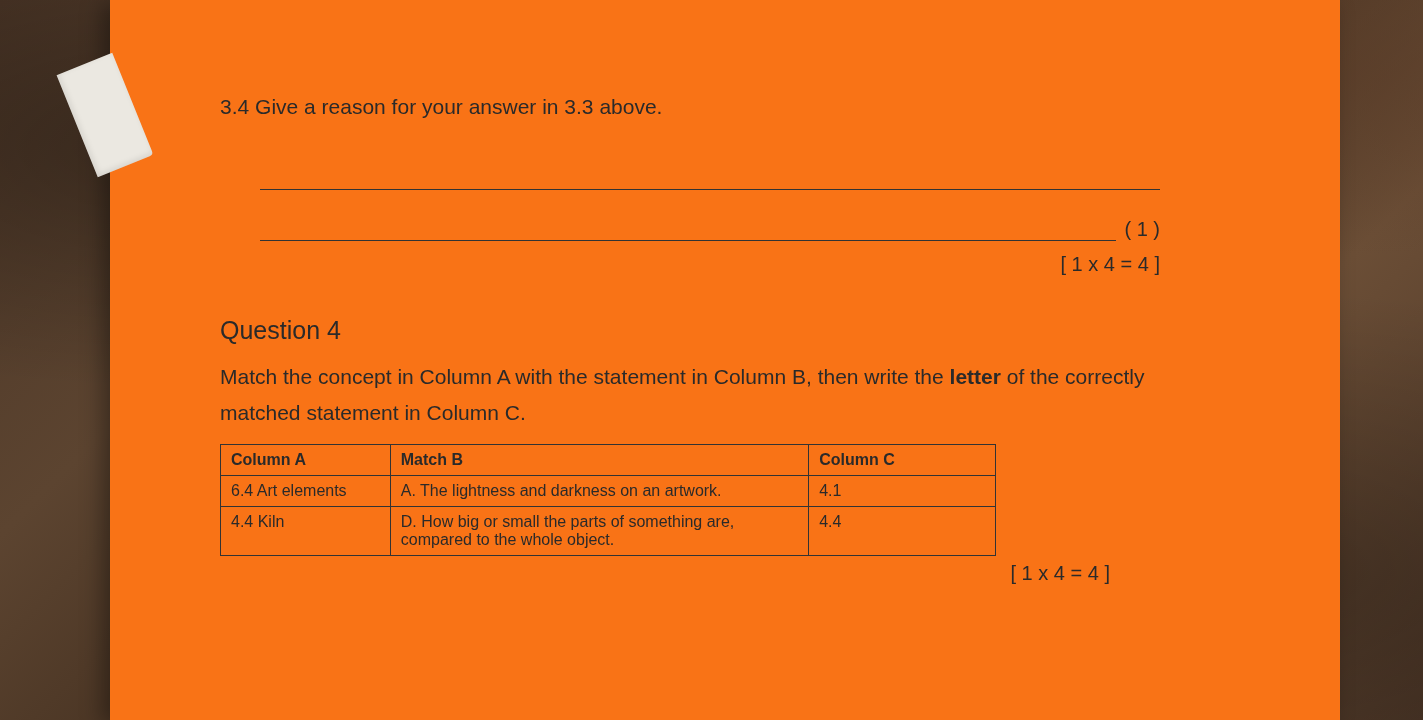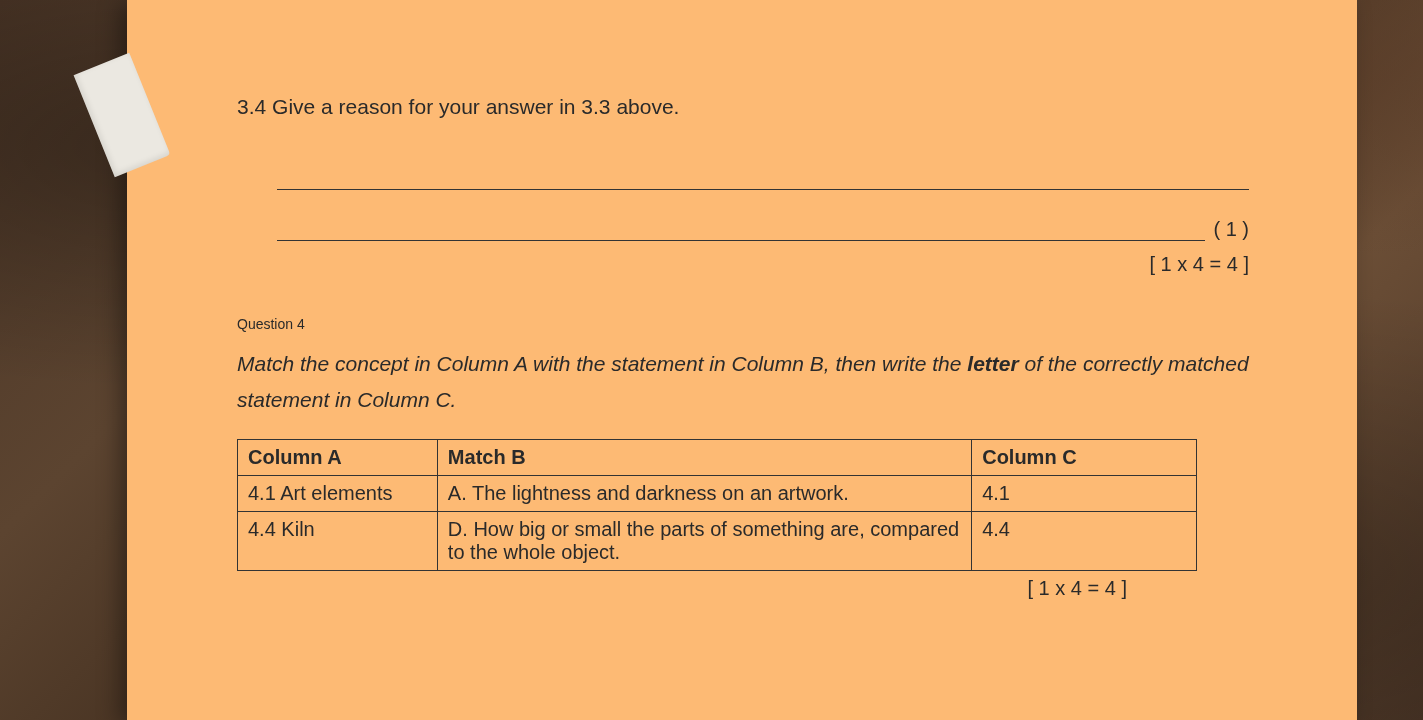--- a/index.html
+++ b/index.html
@@ -18,27 +18,27 @@
     .wood-texture {
       position: absolute;
       inset: 0;
       background-image: 
         radial-gradient(ellipse at 10% 20%, rgba(0,0,0,0.3) 0%, transparent 30%),
         radial-gradient(ellipse at 90% 80%, rgba(0,0,0,0.25) 0%, transparent 35%),
         radial-gradient(ellipse at 95% 10%, rgba(90,60,40,0.6) 0%, transparent 20%);
     }
     .paper {
       position: absolute;
-      left: 127px;
+      left: 110px;
       top: 0;
       width: 1230px;
       height: 720px;
-      background: #fdba74;
+      background: #f97316;
       box-shadow: -8px 4px 20px rgba(0,0,0,0.35);
-      padding: 95px 48px 30px 110px;
+      padding: 95px 120px 30px 110px;
       color: #2a2a2a;
     }
     .paper::before {
       content: "";
       position: absolute;
       left: -35px;
       top: 60px;
       width: 60px;
       height: 110px;
       background: #ebe8e1;
@@ -74,37 +74,36 @@
       white-space: nowrap;
       padding-bottom: -4px;
     }
     .total1 {
       text-align: right;
       margin-right: 60px;
       margin-top: 12px;
       font-size: 20px;
     }
     .q4-title {
-      font-size: 14px;
+      font-size: 25px;
       margin-top: 40px;
       margin-bottom: 14px;
     }
     .q4-instr {
       font-size: 21px;
       line-height: 1.7;
-      margin-bottom: 22px;
-      font-style: italic;
+      margin-bottom: 14px;
     }
     .bold {
       font-weight: bold;
     }
     table {
       border-collapse: collapse;
-      width: 960px;
-      font-size: 20px;
+      width: 776px;
+      font-size: 16px;
     }
     th, td {
       border: 1.5px solid #333;
       padding: 6px 10px;
       text-align: left;
       vertical-align: top;
       font-weight: normal;
     }
     .col-a { width: 200px; }
     .col-b { width: 535px; }
@@ -151,21 +150,21 @@
   <table>
     <thead>
       <tr>
         <th class="col-a">Column A</th>
         <th class="col-b">Match B</th>
         <th class="col-c">Column C</th>
       </tr>
     </thead>
     <tbody>
       <tr>
-        <td>4.1 Art elements</td>
+        <td>6.4 Art elements</td>
         <td>A. The lightness and darkness on an artwork.</td>
         <td>4.1</td>
       </tr>
       <tr>
         <td>4.4 Kiln</td>
         <td>D. How big or small the parts of something are, compared to the whole object.</td>
         <td>4.4</td>
       </tr>
     </tbody>
   </table>

